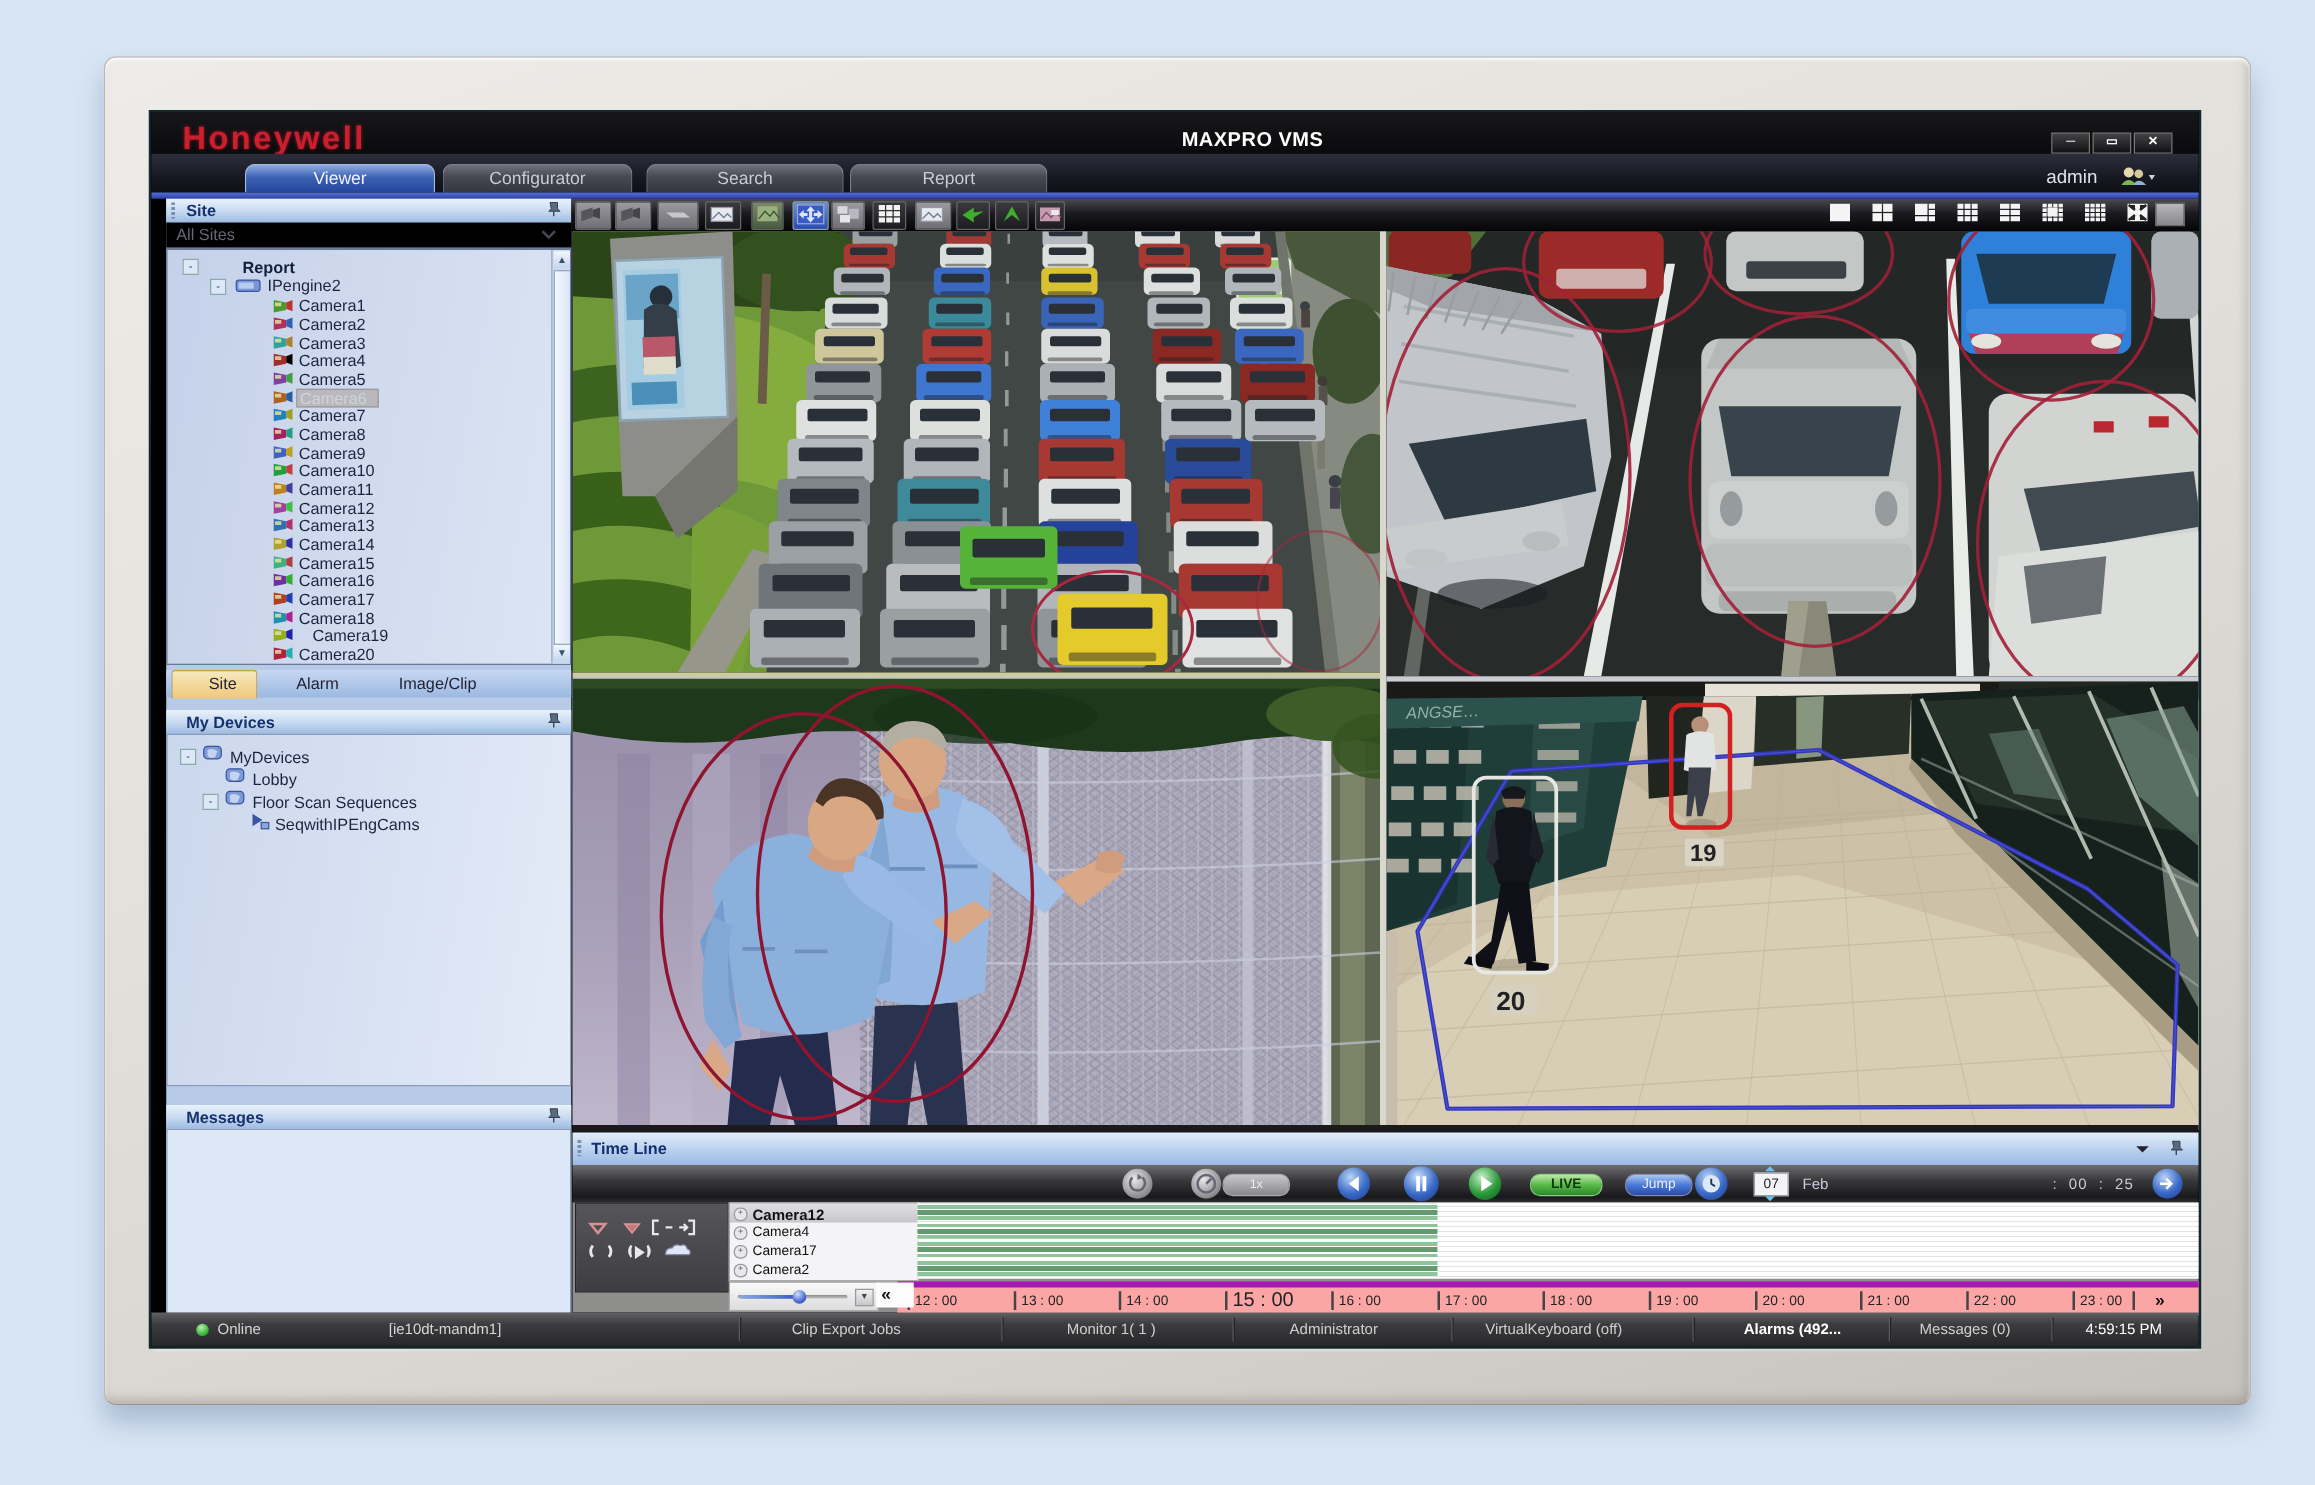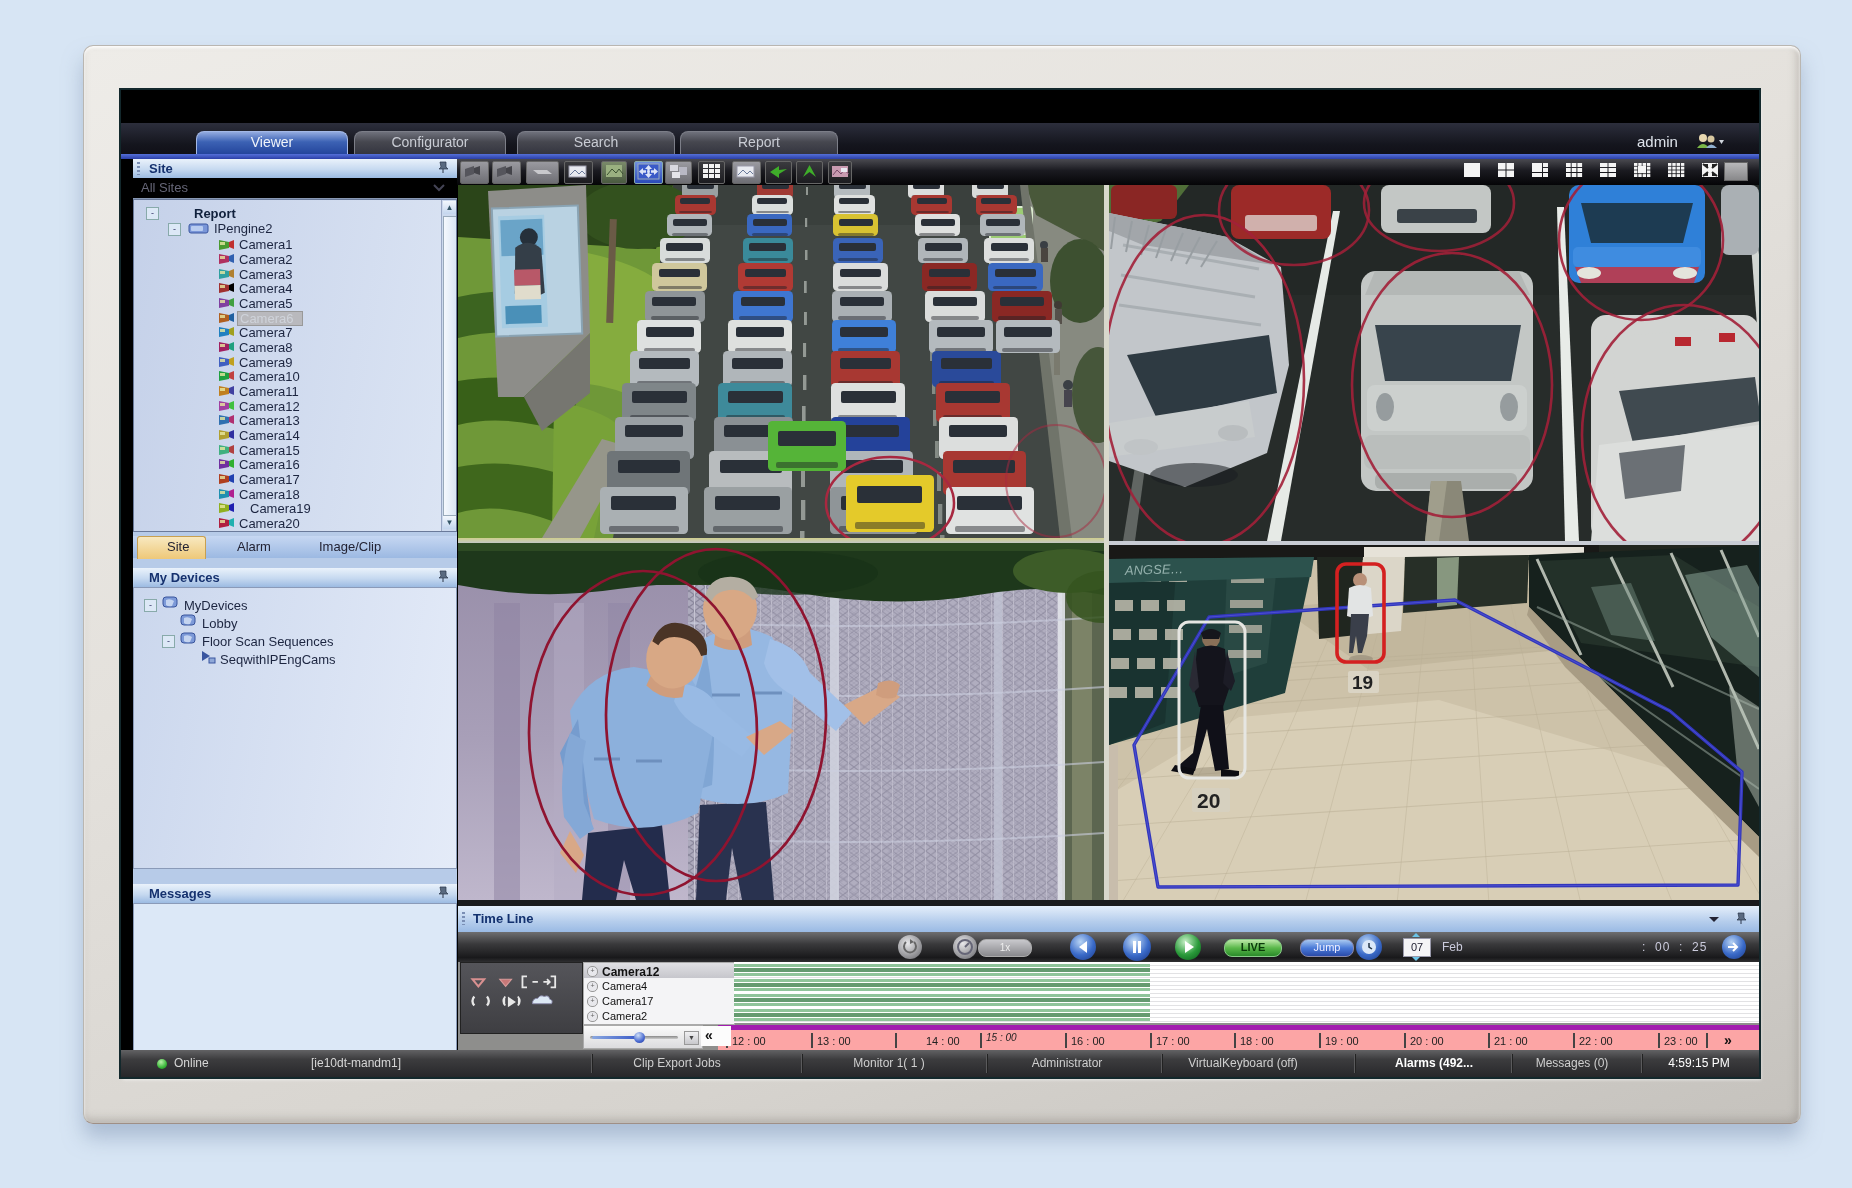--- a/index.html
+++ b/index.html
@@ -52,20 +52,27 @@
   .tlbody{left:337px;top:872px;width:1301px;height:88px;background:#8e8e8c;}
   .tlbody *{position:absolute;}
   .statusbar{left:0;top:960px;width:1638px;height:27px;background:linear-gradient(#626264,#3c3c3e 35%,#27272a);
     color:#d6d6d6;font-size:12px;line-height:26px;}
   .statusbar *{position:absolute;white-space:nowrap;}
 </style>
 </head>
 <body>
 <div class="monitor"></div>
 <div class="screen">
+  <div class="titlebar">
+    <div class="hw">Honeywell</div>
+    <div class="apptitle">MAXPRO VMS</div>
+    <div class="winbtn" style="left:1520px;">─</div>
+    <div class="winbtn" style="left:1553px;">▭</div>
+    <div class="winbtn" style="left:1586px;">✕</div>
+  </div>
   <div class="tabrow">
     <div class="tab sel" style="left:75px;width:150px;">Viewer</div>
     <div class="tab uns" style="left:233px;width:150px;">Configurator</div>
     <div class="tab uns" style="left:396px;width:156px;">Search</div>
     <div class="tab uns" style="left:559px;width:156px;">Report</div>
     <div style="left:1516px;top:10px;color:#dde2ea;font-size:15px;">admin</div>
     <svg style="left:1573px;top:9px;" width="30" height="18" viewBox="0 0 30 18">
       <circle cx="9" cy="6" r="4" fill="#e8d8b0"></circle>
         <path d="M3 16 q6 -8 12 0 z" fill="#7ab648"></path>
       <circle cx="17" cy="7" r="3.5" fill="#d8c8a0"></circle>
@@ -1142,23 +1149,23 @@
       <div style="left:0px;top:16px;width:416px;height:13px;background:repeating-linear-gradient(#ffffff 0 1px,#8fc49a 1px 4px,#ffffff 4px 5px,#659a70 5px 9px,#ffffff 9px 10px,#8fc49a 10px 13px);"></div>
       <div style="left:0px;top:31px;width:416px;height:13px;background:repeating-linear-gradient(#ffffff 0 1px,#8fc49a 1px 4px,#ffffff 4px 5px,#659a70 5px 9px,#ffffff 9px 10px,#8fc49a 10px 13px);"></div>
       <div style="left:0px;top:46px;width:416px;height:13px;background:repeating-linear-gradient(#ffffff 0 1px,#8fc49a 1px 4px,#ffffff 4px 5px,#659a70 5px 9px,#ffffff 9px 10px,#8fc49a 10px 13px);"></div>
     </div>
     <div style="left:260px;top:63px;width:1041px;height:22px;background:#fca5a5;border-top:5px solid #a21caf;">
       <div style="left:8px;top:3px;width:1.5px;height:15px;background:#444;"></div>
       <div style="left:14px;top:5px;font-size:11px;color:#222;">12 : 00</div>
       <div style="left:93px;top:3px;width:1.5px;height:15px;background:#444;"></div>
       <div style="left:99px;top:5px;font-size:11px;color:#222;">13 : 00</div>
       <div style="left:177px;top:3px;width:1.5px;height:15px;background:#444;"></div>
-      <div style="left:183px;top:5px;font-size:11px;color:#222;margin-left:25px;">14 : 00</div>
+      <div style="left:183px;top:5px;font-size:11px;color:#222;">14 : 00</div>
       <div style="left:262px;top:3px;width:1.5px;height:15px;background:#444;"></div>
-      <div style="left:268px;top:2px;font-size:10px;color:#222;font-style:italic;">15 : 00</div>
+      <div style="left:268px;top:2px;font-size:16px;color:#222;">15 : 00</div>
       <div style="left:347px;top:3px;width:1.5px;height:15px;background:#444;"></div>
       <div style="left:353px;top:5px;font-size:11px;color:#222;">16 : 00</div>
       <div style="left:432px;top:3px;width:1.5px;height:15px;background:#444;"></div>
       <div style="left:438px;top:5px;font-size:11px;color:#222;">17 : 00</div>
       <div style="left:516px;top:3px;width:1.5px;height:15px;background:#444;"></div>
       <div style="left:522px;top:5px;font-size:11px;color:#222;">18 : 00</div>
       <div style="left:601px;top:3px;width:1.5px;height:15px;background:#444;"></div>
       <div style="left:607px;top:5px;font-size:11px;color:#222;">19 : 00</div>
       <div style="left:686px;top:3px;width:1.5px;height:15px;background:#444;"></div>
       <div style="left:692px;top:5px;font-size:11px;color:#222;">20 : 00</div>

